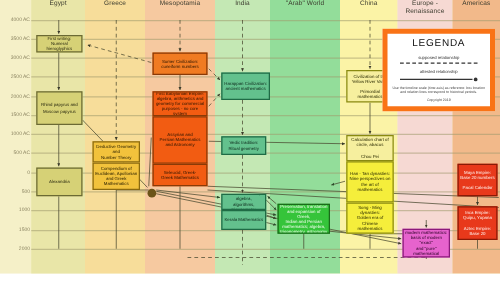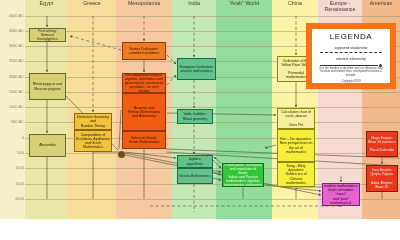--- a/index.html
+++ b/index.html
@@ -20,21 +20,21 @@
   .node{position:absolute;box-sizing:border-box;border:1px solid #6b6a34;
         font-size:3.5px;line-height:4.1px;text-align:center;color:#2a2a10;
         display:flex;align-items:center;justify-content:center;padding:1px;
         overflow:hidden;}
   .node .sub{display:block;}
 
   
   #wires{position:absolute;inset:0;width:400px;height:219px;pointer-events:none;}
 
   
-  #legend{position:absolute;box-sizing:border-box;background:#fff;border:6px solid #f97316;
+  #legend{position:absolute;box-sizing:border-box;background:#fff;border:4px solid #f97316;
           display:flex;flex-direction:column;align-items:center;justify-content:flex-start;
           padding:3px 4px;}
   #legend .ttl{font-size:8px;letter-spacing:.6px;color:#111;margin-bottom:5px;}
   #legend .lrow{font-size:3.4px;color:#333;text-align:center;margin-bottom:1px;}
   #legend .dash{width:62px;height:0;border-top:1px dashed #333;margin:1px 0 4px;}
   #legend .solidwrap{position:relative;width:62px;height:4px;margin:1px 0 4px;}
   #legend .solid{position:absolute;top:2px;left:0;width:58px;height:0;border-top:1px solid #333;}
   #legend .dot{position:absolute;top:.5px;right:0;width:3px;height:3px;border-radius:50%;background:#333;}
   #legend .note{font-size:2.8px;line-height:3.4px;color:#444;text-align:center;}
   #legend .cred{font-size:2.8px;color:#444;margin-top:2px;text-align:center;}

